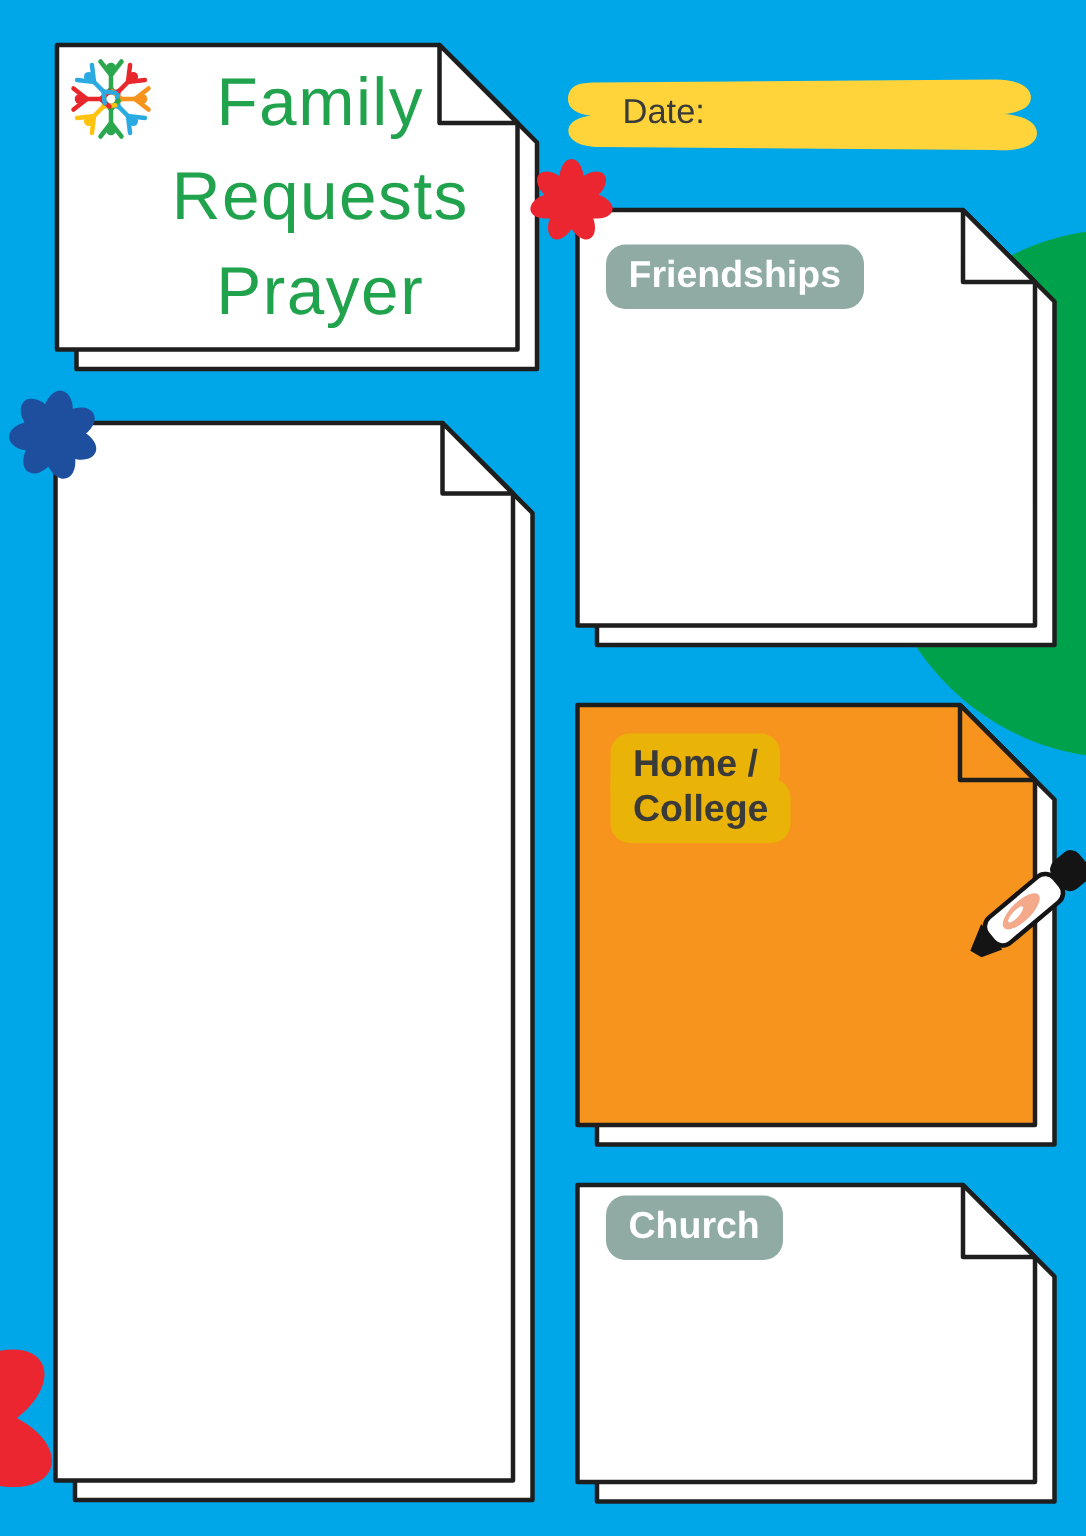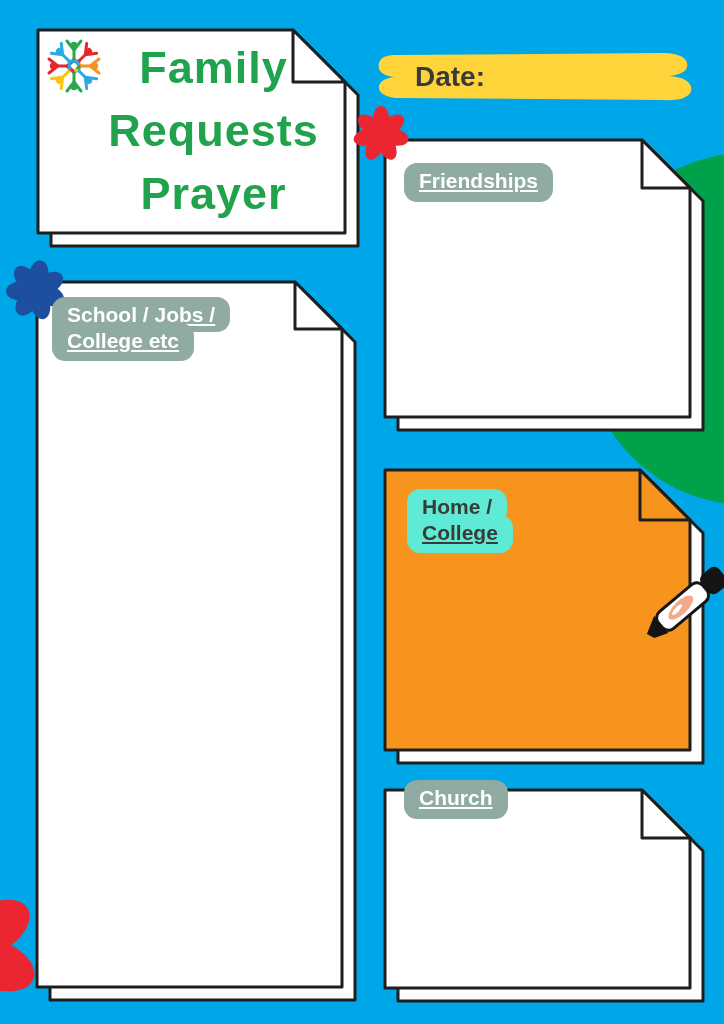--- a/index.html
+++ b/index.html
@@ -20,40 +20,39 @@
   
   .card-svg{z-index:2;}
   
   .label-stack{
     display:flex;flex-direction:column;align-items:flex-start;
     z-index:4;
   }
   .label-line{
     display:inline-block;
     background:#8FABA4;color:#FFFFFF;
-    font-weight:bold;font-size:21px;line-height:1.08;
+    font-weight:bold;font-size:25px;line-height:1.08;
     padding:7px 15px 9px 15px;border-radius:13px;
     white-space:nowrap;
-    text-decoration:underline;
   }
   .label-line + .label-line{margin-top:-9px;border-top-left-radius:0;}
   .label-stack.two .label-line:first-child{border-bottom-left-radius:0;padding-bottom:5px;}
-  .label-stack.dark .label-line{background:#5eead4;color:#3A3A39;}
+  .label-stack.dark .label-line{background:#eab308;color:#3A3A39;}
   
   .title-lines{
     left:38px;top:36px;width:307px;text-align:center;z-index:3;
   }
   .title-line{
-    color:#21A24C;font-size:45px;font-weight:bold;line-height:63px;
+    color:#21A24C;font-size:45px;font-weight:normal;line-height:63px;
     letter-spacing:1px;
     padding-left:44px;
   }
   .date-text{
     left:415px;top:61px;z-index:3;
-    color:#3A3A39;font-size:28px;font-weight:bold;
+    color:#3A3A39;font-size:23px;font-weight:normal;
   }
   .notes-area{z-index:5;background:transparent;}
   .deco{z-index:3;}
 </style>
 </head>
 <body>
 
 <div class="page">
 
   <div class="abs green-blob"></div>
@@ -172,24 +171,20 @@
     </g>
   </svg>
 
   <svg class="abs card-svg" style="left:35px;top:280px" width="325" height="725" viewBox="-2 -2 325 725">
     <g stroke="#1E1E1E" stroke-width="3" stroke-linejoin="round">
       <path d="M13,13 H271 L318,60 V718 H13 Z" fill="#FFFFFF"></path>
       <path d="M0,0 H258 L305,47 V705 H0 Z" fill="#FFFFFF"></path>
       <path d="M258,0 L305,47 H258 Z" fill="#FFFFFF"></path>
     </g>
   </svg>
-  <div class="abs label-stack two" style="left:52px;top:297px">
-    <span class="label-line">School / Jobs /</span>
-    <span class="label-line">College etc</span>
-  </div>
   <div class="abs notes-area" style="left:48px;top:375px;width:280px;height:600px"></div>
 
   <svg class="abs deco" style="left:6px;top:260px" width="60" height="60" viewBox="-34 -34 68 68">
     <g fill="#1D4F9E">
       <ellipse cx="0" cy="-17" rx="11" ry="17" transform="rotate(10)"></ellipse>
       <ellipse cx="0" cy="-17" rx="11" ry="17" transform="rotate(61.4)"></ellipse>
       <ellipse cx="0" cy="-17" rx="11" ry="17" transform="rotate(112.8)"></ellipse>
       <ellipse cx="0" cy="-17" rx="11" ry="17" transform="rotate(164.3)"></ellipse>
       <ellipse cx="0" cy="-17" rx="11" ry="17" transform="rotate(215.7)"></ellipse>
       <ellipse cx="0" cy="-17" rx="11" ry="17" transform="rotate(267.1)"></ellipse>
@@ -221,18 +216,18 @@
     </g>
   </svg>
 
   <svg class="abs card-svg" style="left:383px;top:788px" width="325" height="218" viewBox="-2 -2 325 218">
     <g stroke="#1E1E1E" stroke-width="3" stroke-linejoin="round">
       <path d="M13,13 H270 L318,61 V211 H13 Z" fill="#FFFFFF"></path>
       <path d="M0,0 H257 L305,48 V198 H0 Z" fill="#FFFFFF"></path>
       <path d="M257,0 L305,48 H257 Z" fill="#FFFFFF"></path>
     </g>
   </svg>
-  <div class="abs label-stack" style="left:404px;top:780px">
+  <div class="abs label-stack" style="left:404px;top:797px">
     <span class="label-line">Church</span>
   </div>
   <div class="abs notes-area" style="left:395px;top:865px;width:285px;height:115px"></div>
 
 </div>
 
 </body></html>

